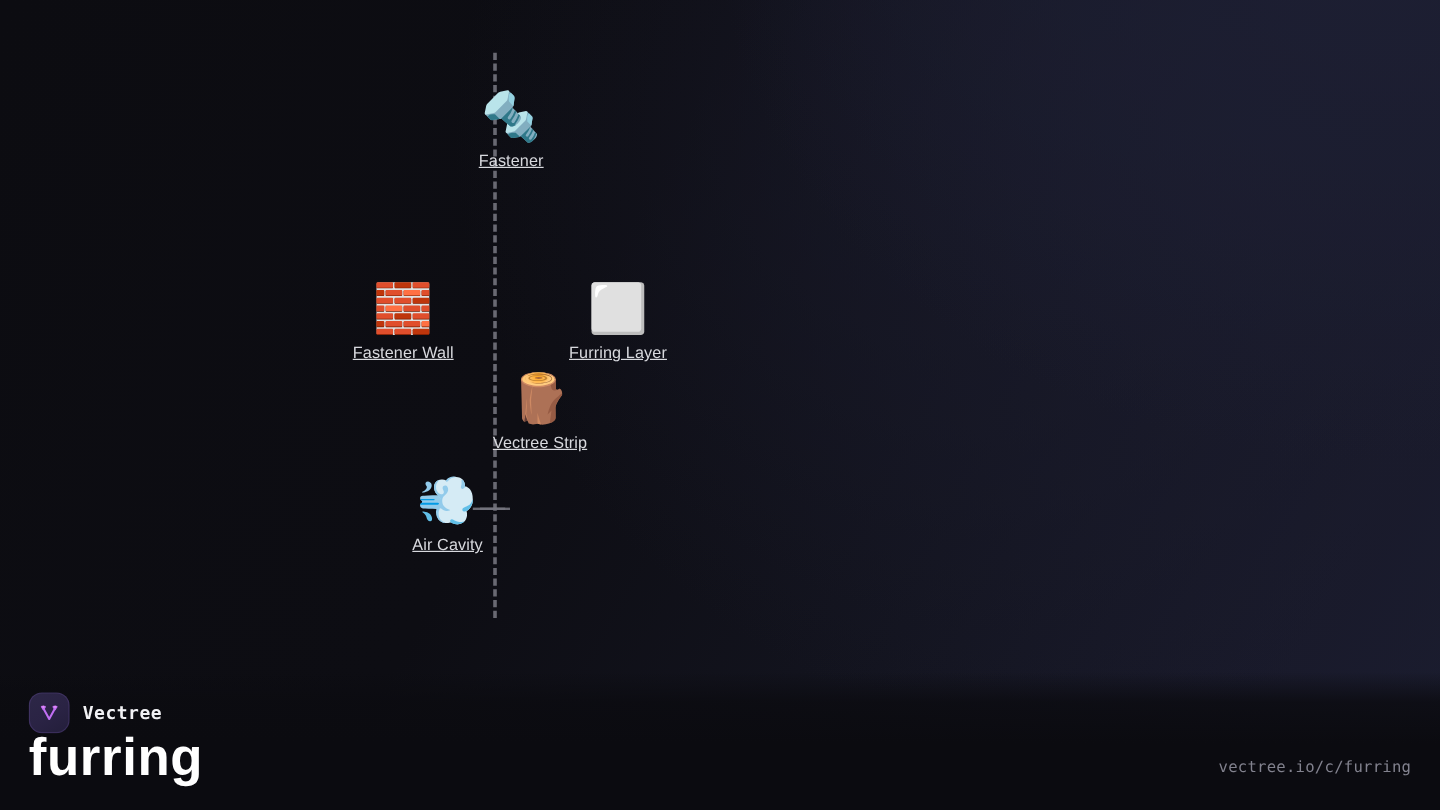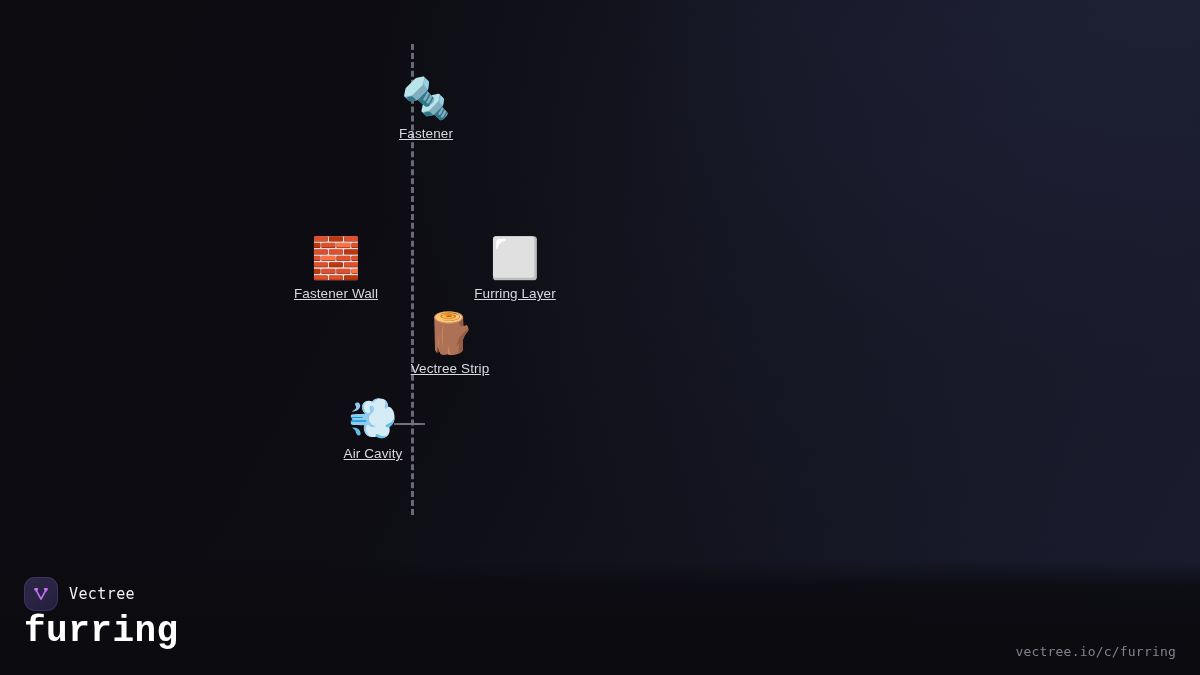--- a/index.html
+++ b/index.html
@@ -95,40 +95,40 @@
     height: 34px;
     border-radius: 11px;
     background: linear-gradient(150deg, #2d2747 0%, #2a2344 55%, #231e3a 100%);
     box-shadow: inset 0 0 0 1px rgba(150,110,220,0.18);
     display: flex;
     align-items: center;
     justify-content: center;
   }
   .brand-name {
     font-family: "DejaVu Sans Mono", monospace;
-    font-weight: normal;
+    font-weight: bold;
     font-size: 15px;
     color: #f2f2f5;
     letter-spacing: 0.4px;
   }
   #page-title {
     position: absolute;
     left: 24px;
     top: 51px;
-    font-family: Liberation Mono, monospace;
+    font-family: Liberation Sans, sans-serif;
     font-weight: bold;
-    font-size: 36px;
+    font-size: 44px;
     line-height: 42px;
     color: #ffffff;
     letter-spacing: 0.5px;
   }
   #footer-url {
     position: absolute;
     right: 24px;
-    bottom: 16px;
+    bottom: 28px;
     font-family: "DejaVu Sans Mono", monospace;
     font-size: 13px;
     color: #82828e;
     letter-spacing: 0.2px;
   }
 </style>
 </head>
 <body>
 
 <div id="page">

